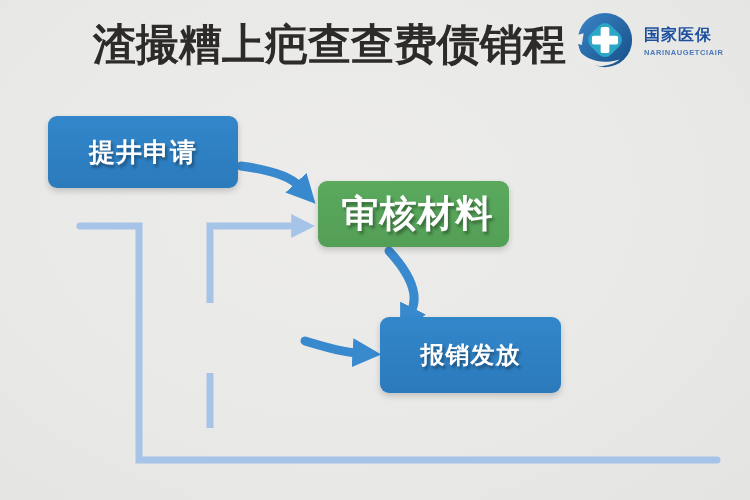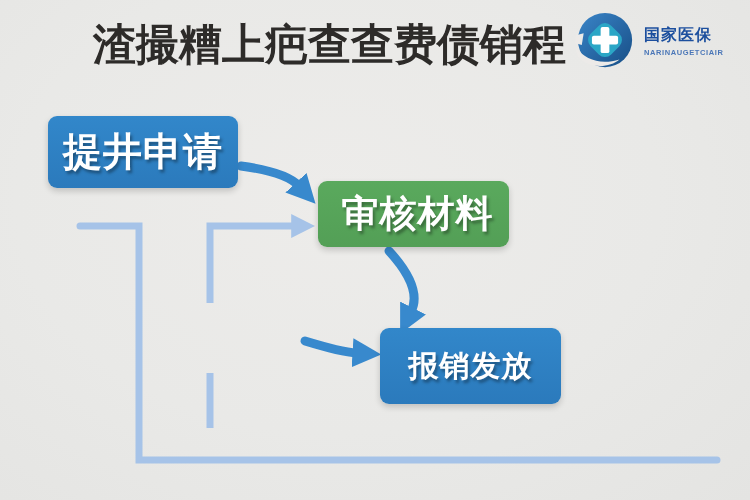--- a/index.html
+++ b/index.html
@@ -21,24 +21,24 @@
   .connectors{position:absolute;left:0;top:0;z-index:1;}
   .node{
     position:absolute;z-index:2;display:flex;align-items:center;justify-content:center;
     border-radius:9px;color:#fff;font-weight:800;
     text-shadow:2px 3px 3px rgba(0,0,0,0.35);
     box-shadow:0 3px 6px rgba(0,0,0,0.18);
     white-space:nowrap;
   }
   .node.blue{background:linear-gradient(180deg,#3287ca 0%,#2b7abc 100%);}
   .node.green{background:linear-gradient(180deg,#5aa95d 0%,#539f56 100%);padding-left:8px;}
-  .n1{left:48px;top:116px;width:190px;height:72px;font-size:39px;letter-spacing:1px;}
+  .n1{left:48px;top:116px;width:190px;height:72px;font-size:26px;letter-spacing:1px;}
   .n2{left:318px;top:181px;width:183px;height:66px;font-size:37px;letter-spacing:1px;}
   .n3{left:122px;top:302px;width:180px;height:71px;font-size:37px;letter-spacing:1px;}
-  .n4{left:380px;top:328px;width:181px;height:76px;font-size:30px;letter-spacing:1px;}
+  .n4{left:380px;top:317px;width:181px;height:76px;font-size:24px;letter-spacing:1px;}
 </style>
 </head>
 <body>
 
 <div class="stage">
 
   <svg class="connectors" width="750" height="500" viewBox="0 0 750 500">
     <defs>
       <marker id="headDark" markerUnits="strokeWidth" markerWidth="3.2" markerHeight="3.2" refX="0.5" refY="1.6" orient="auto">
         <path d="M0,0 L3.2,1.6 L0,3.2 Z" fill="#3889cd"></path>

